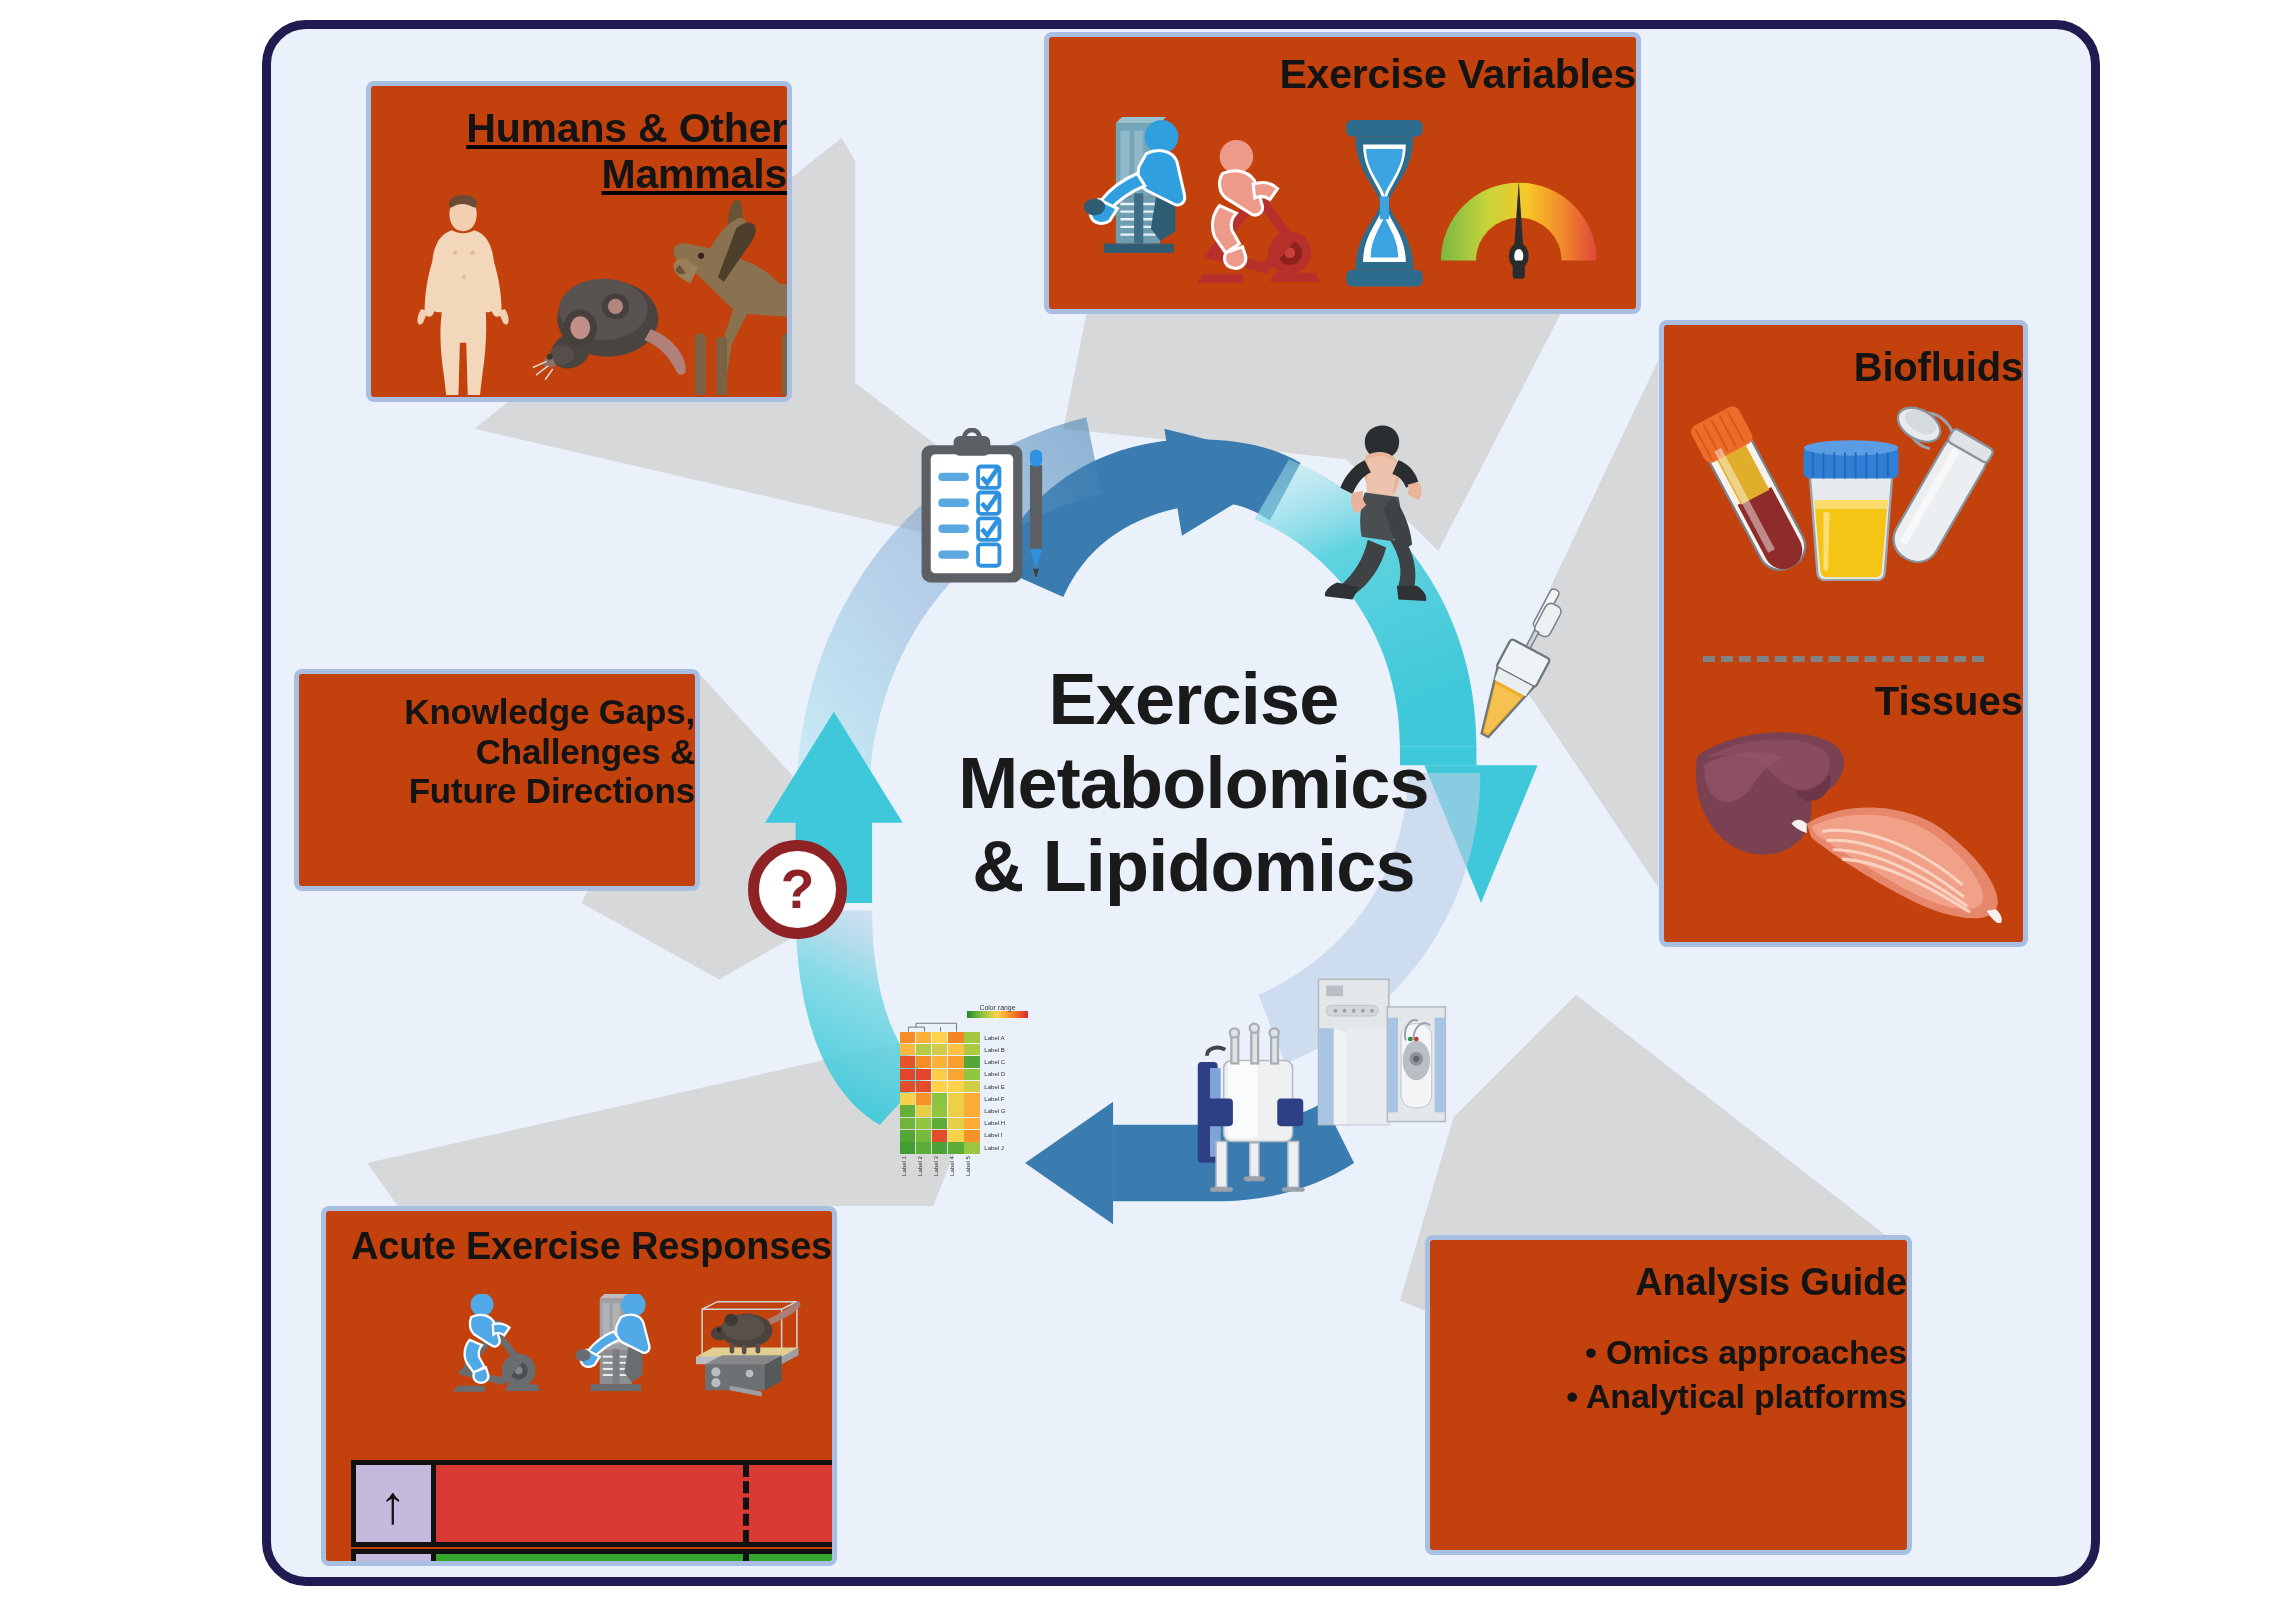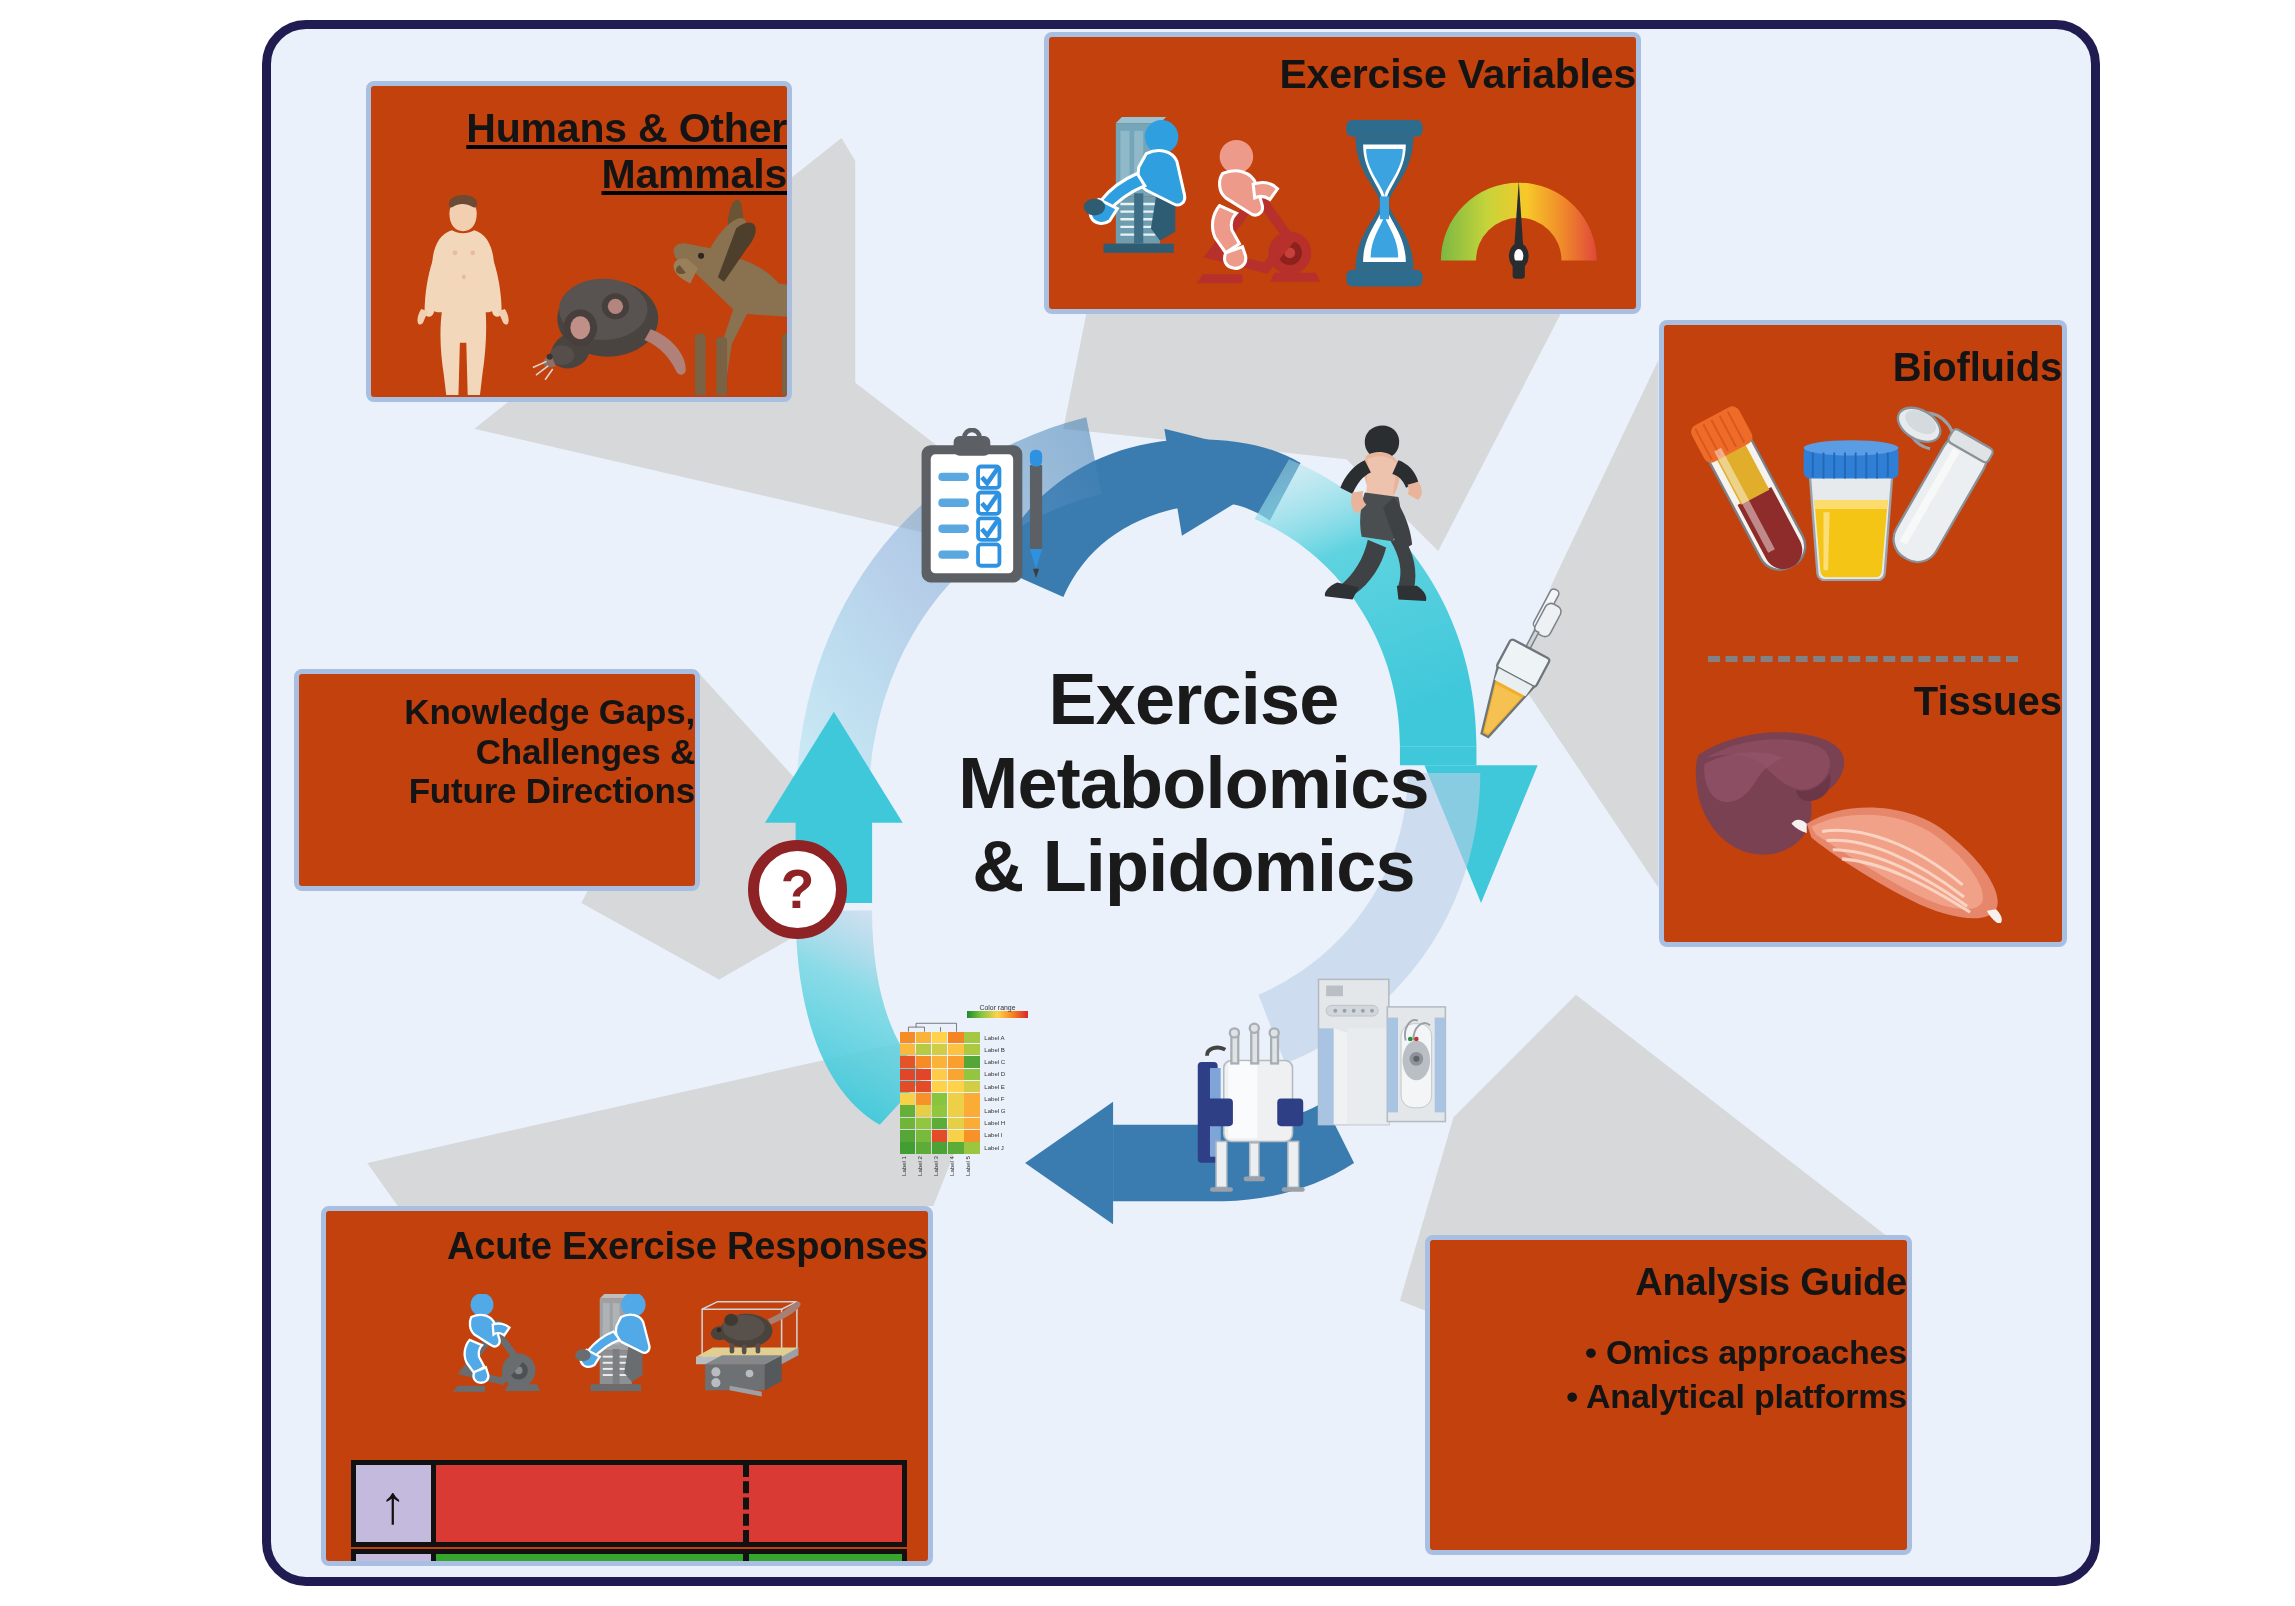--- a/index.html
+++ b/index.html
@@ -45,31 +45,31 @@
   }
   .bullets div{white-space:nowrap;padding-left:18px;}
 
   
   #box-mammals{left:366px;top:81px;width:426px;height:321px;text-decoration:underline;}
   #box-mammals .box-title{font-size:41px;margin-top:20px;}
 
   #box-exvars{left:1044px;top:32px;width:597px;height:282px;}
   #box-exvars .box-title{font-size:41px;margin-top:15.3px;}
 
-  #box-biofluids{left:1659px;top:320px;width:408px;height:627px;}
+  #box-biofluids{left:1659px;top:320px;width:369px;height:627px;}
   #box-biofluids .box-title{font-size:40px;margin-top:20px;}
   #box-biofluids .sub-title{font-size:40px;font-weight:bold;color:#141414;}
   .dashed-div{
     width:78%;margin:0 auto;border-top:6.1px dashed #808285;
   }
 
   #box-gaps{left:294px;top:669px;width:406px;height:222px;}
   #box-gaps .box-title{font-size:35px;margin-top:18.4px;}
 
-  #box-acute{left:321px;top:1206px;width:612px;height:360px;}
+  #box-acute{left:321px;top:1206px;width:516px;height:360px;}
   #box-acute .box-title{font-size:38px;margin-top:13.8px;}
 
   #box-analysis{left:1425px;top:1235px;width:487px;height:320px;}
   #box-analysis .box-title{font-size:38px;margin-top:21.4px;padding-left:14px;}
   #box-analysis .bullets{font-size:34px;margin-top:26px;}
 
   
   #center-title{
     position:absolute;
     left:918px;top:658px;width:551px;

